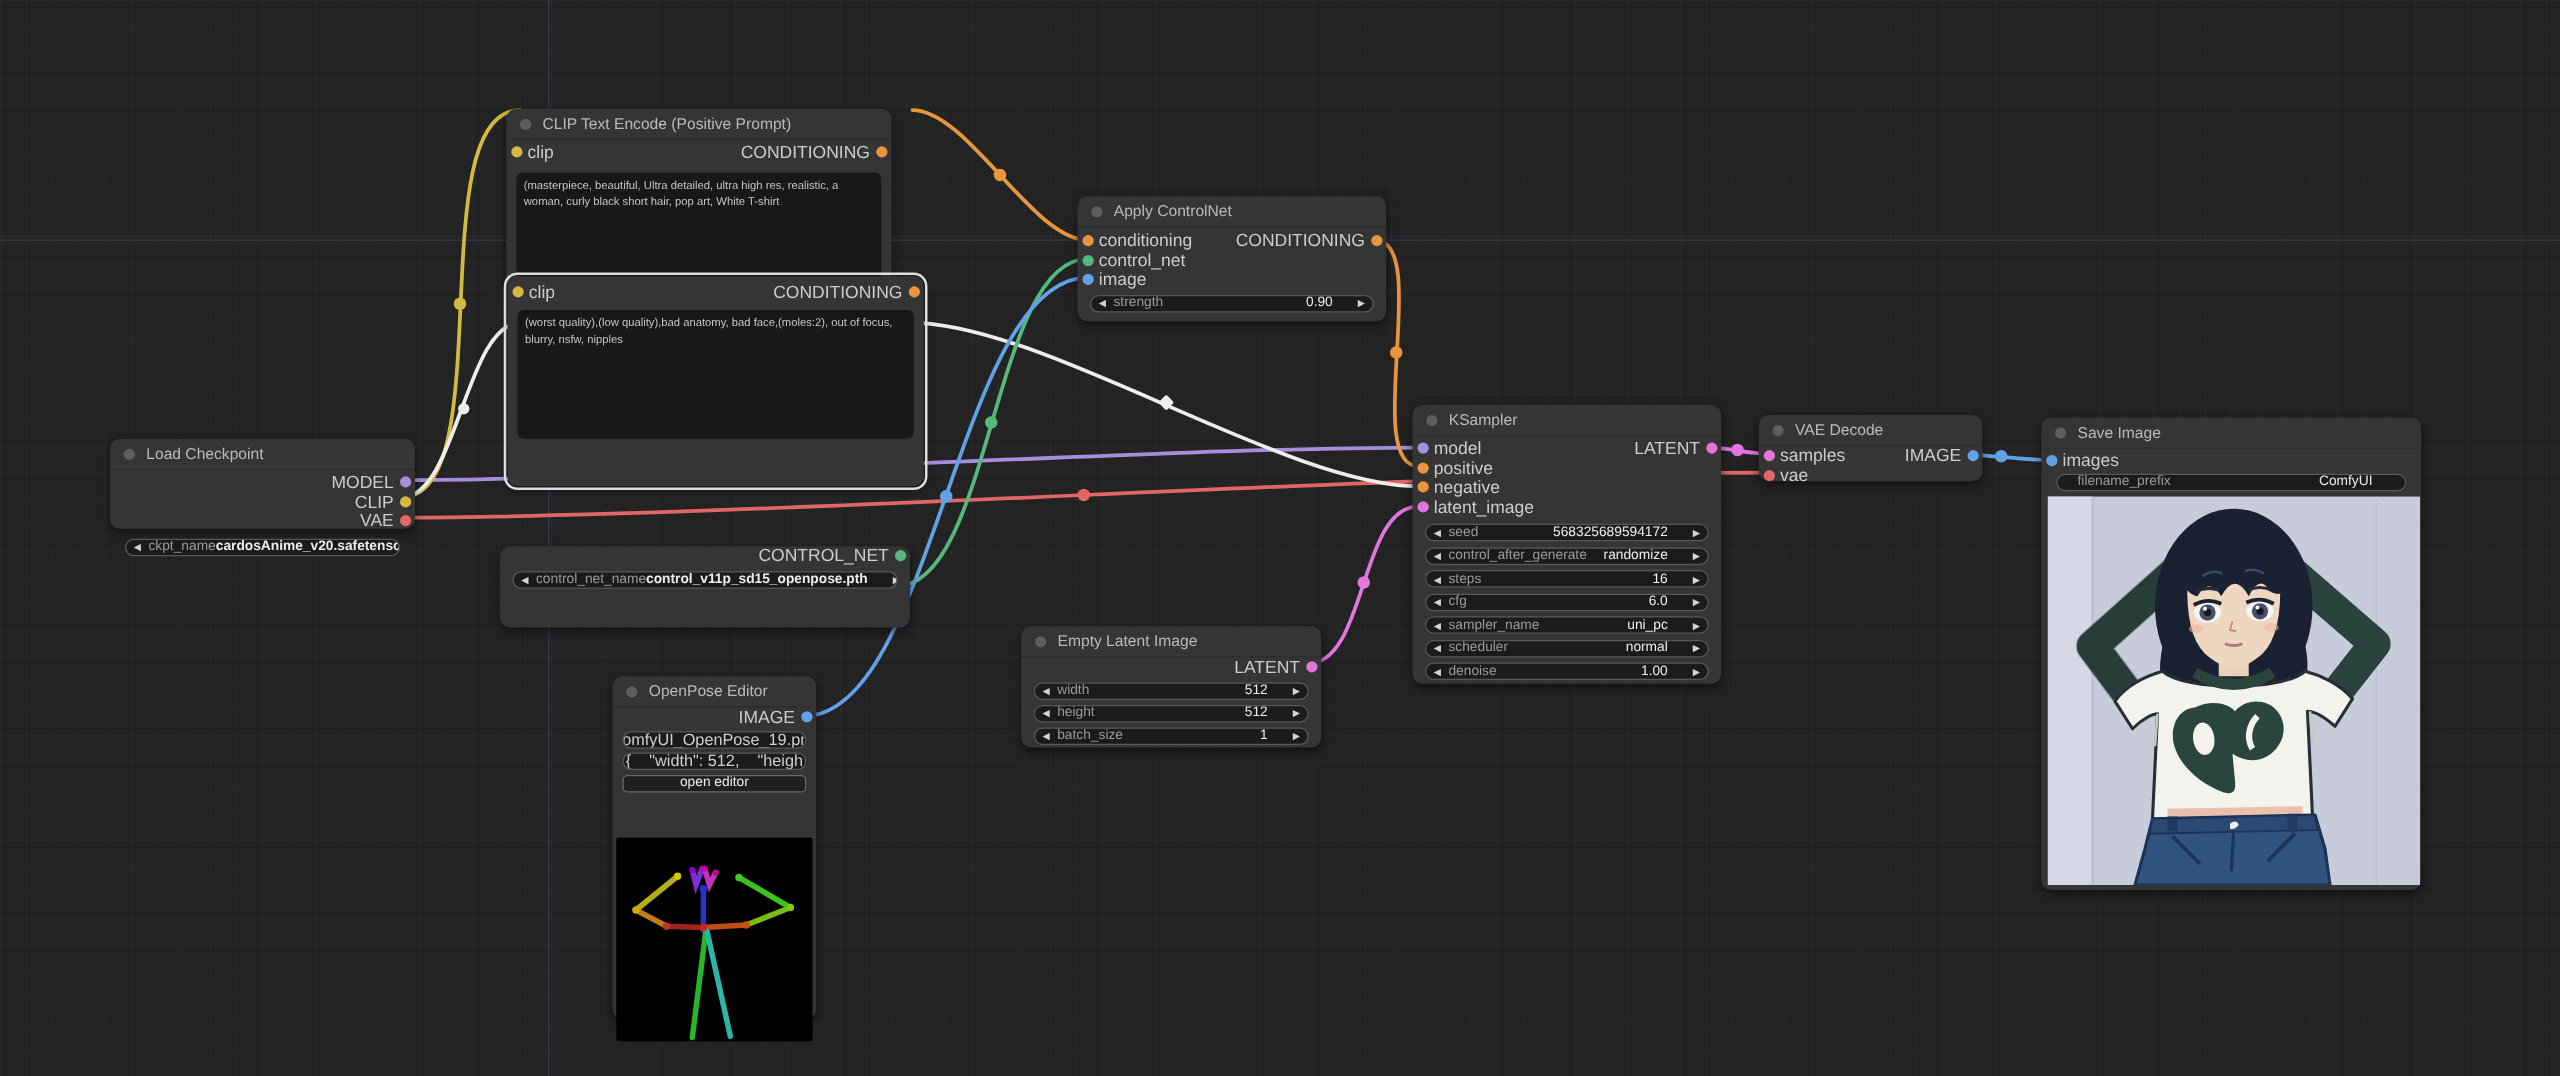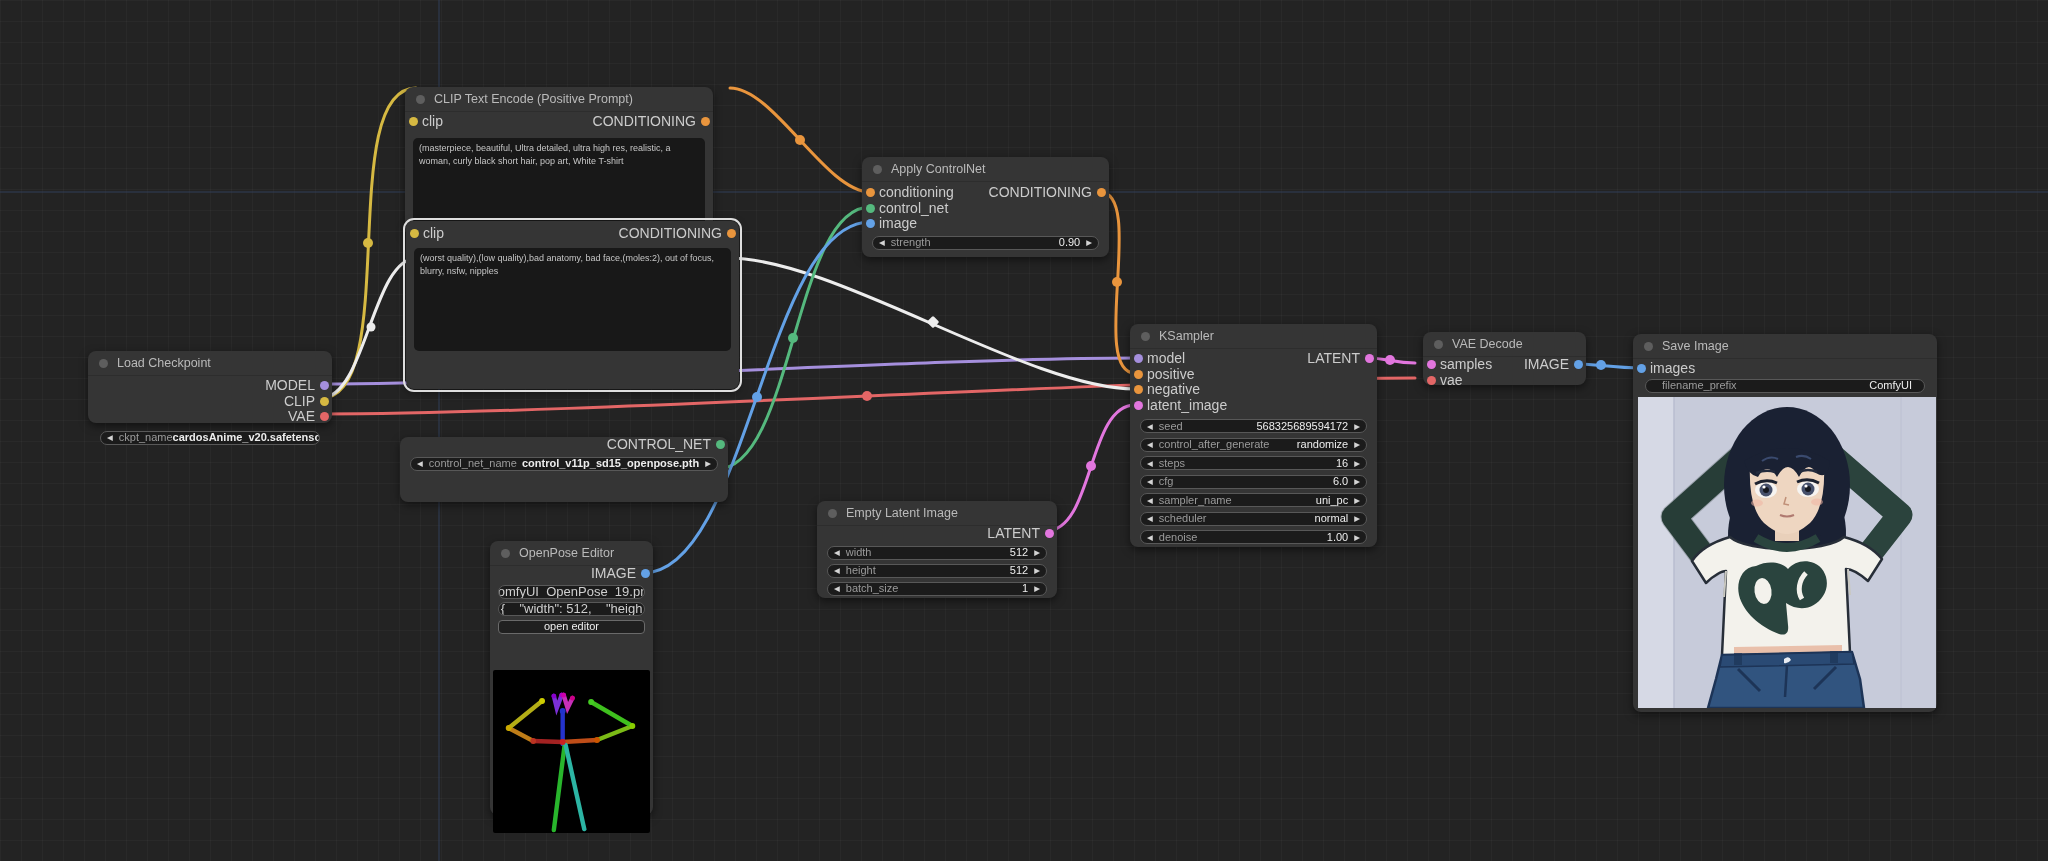--- a/index.html
+++ b/index.html
@@ -28,21 +28,21 @@
   .sdot{position:absolute;width:9px;height:9px;border-radius:50%;top:3.2px;background:#888;}
   .sdot.l{left:3.5px;}
   .sdot.r{right:3.5px;}
   .widget{
     position:relative;height:14px;border-radius:8px;background:#1b1b1b;border:1px solid #585858;
     margin:4px 10px 0 10px;font-size:11px;display:flex;align-items:center;
     padding:0 6px;box-sizing:border-box;line-height:13px;white-space:nowrap;overflow:hidden;
   }
   .widget .arrow{font-size:7.5px;color:#d4d4d4;flex:0 0 auto;}
   .widget .wname{color:#9b9b9b;margin-left:6px;flex:0 0 auto;}
-  .widget .wval{margin-left:auto;color:#ededed;margin-right:6px;}
+  .widget .wval{margin-left:auto;color:#ededed;margin-right:20px;}
   .widget.textw{justify-content:center;color:#cfcfcf;font-size:13px;}
   .widget.btn{justify-content:center;border-radius:4px;border-color:#6a6a6a;background:#202020;color:#ededed;}
   .prompt{
     position:absolute;left:8px;right:8px;background:#181818;border-radius:5px;
     font-size:9px;line-height:1.45;color:#c6c6c6;padding:4px 6px;box-sizing:border-box;
     overflow:hidden;
   }
   .pose{position:absolute;left:3px;right:3px;top:104px;height:163px;background:#000;border-radius:2px;}
   .photo{position:absolute;left:5px;right:1px;top:63px;height:311px;overflow:hidden;}
 </style>
@@ -326,21 +326,21 @@
       </div>
       <div class="widget" style="margin-top:4.5px;">
         <span class="arrow">◀</span>
         <span class="wname">denoise</span>
         <span class="wval">1.00</span>
         <span class="arrow">▶</span>
       </div>
     </div>
   </div>
 
-  <div class="node" style="left:1407px;top:332px;width:163px;height:53px;margin-left:16px;">
+  <div class="node" style="left:1407px;top:332px;width:179px;height:53px;">
     <div class="title">
       <span class="tdot"></span>
       <span>VAE Decode</span>
     </div>
     <div class="body" style="padding-top:0;">
       <div class="row">
         <span class="sdot l" style="background-color: rgb(226, 118, 222);"></span>
         <span class="in-label">samples</span>
         <span class="out-label">IMAGE</span>
         <span class="sdot r" style="background-color: rgb(99, 161, 230);"></span>

